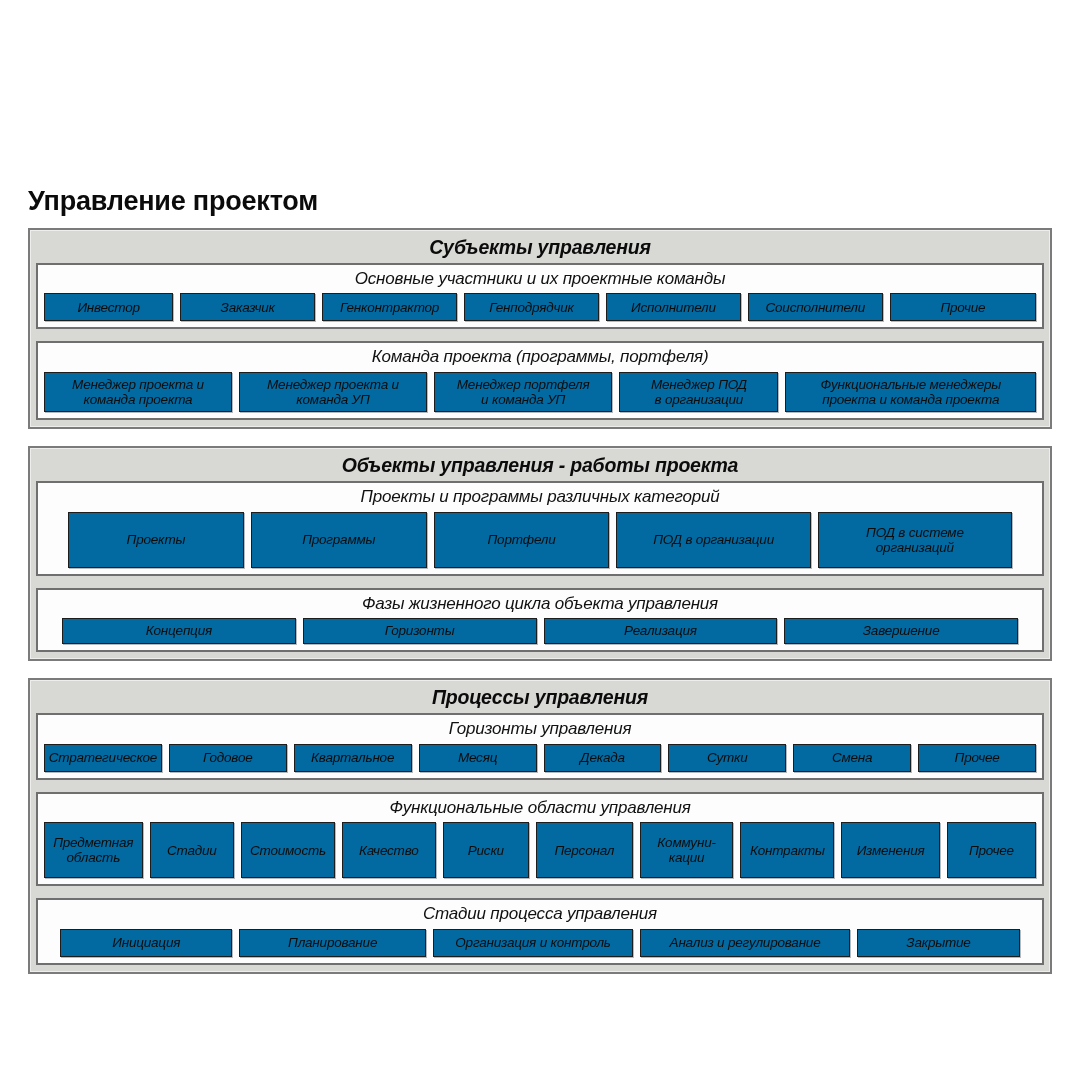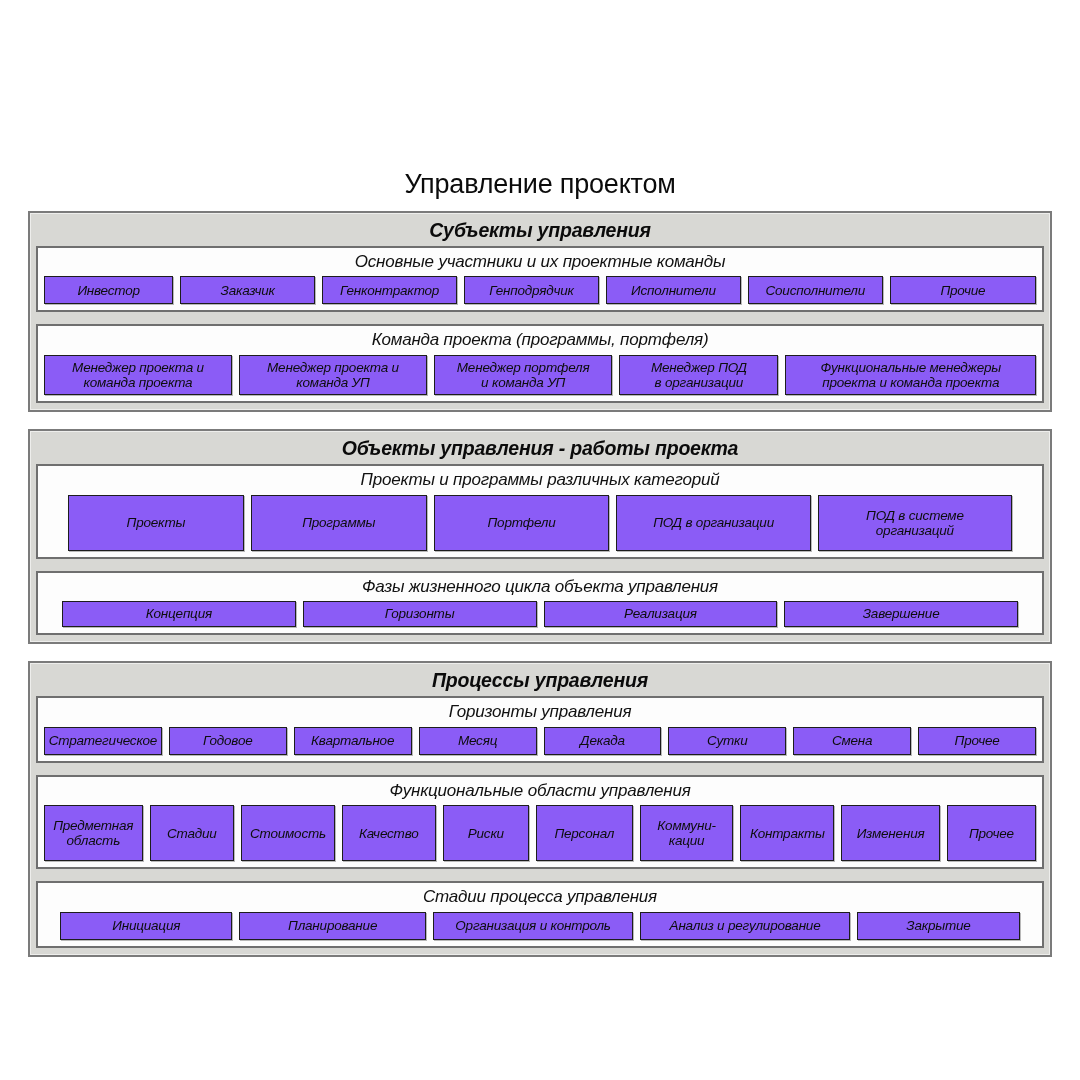--- a/index.html
+++ b/index.html
@@ -19,26 +19,25 @@
     position: absolute;
     left: 0;
     top: 0;
     width: 1080px;
     height: 1080px;
     box-sizing: border-box;
     padding: 170px 28px 0 28px;
   }
 
   .main-title {
-    text-align: center;
     font-size: 27px;
-    font-weight: normal;
+    font-weight: bold;
     letter-spacing: -0.2px;
     color: #0b0b0b;
-    margin: 0 0 11px 0;
+    margin: 17px 0 11px 0;
     line-height: 1.1;
   }
 
   
   .section {
     background: #d8d8d4;
     border: 2px solid #7b7b7b;
     box-shadow: inset 0 0 0 1px #eeeeec;
     padding: 4px 6px 7px 6px;
     margin-bottom: 17px;
@@ -77,21 +76,21 @@
   }
 
   
   .row {
     display: flex;
     align-items: stretch;
     gap: 7px;
   }
 
   .cell {
-    background: #8b5cf6;
+    background: #0369a1;
     border: 1.6px solid #1d1d1d;
     box-shadow: 1px 1px 0 0 #b9b9b9;
     display: flex;
     align-items: center;
     justify-content: center;
     text-align: center;
     font-size: 13.5px;
     line-height: 1.12;
     color: #0d0d0d;
     padding: 3px 2px;

